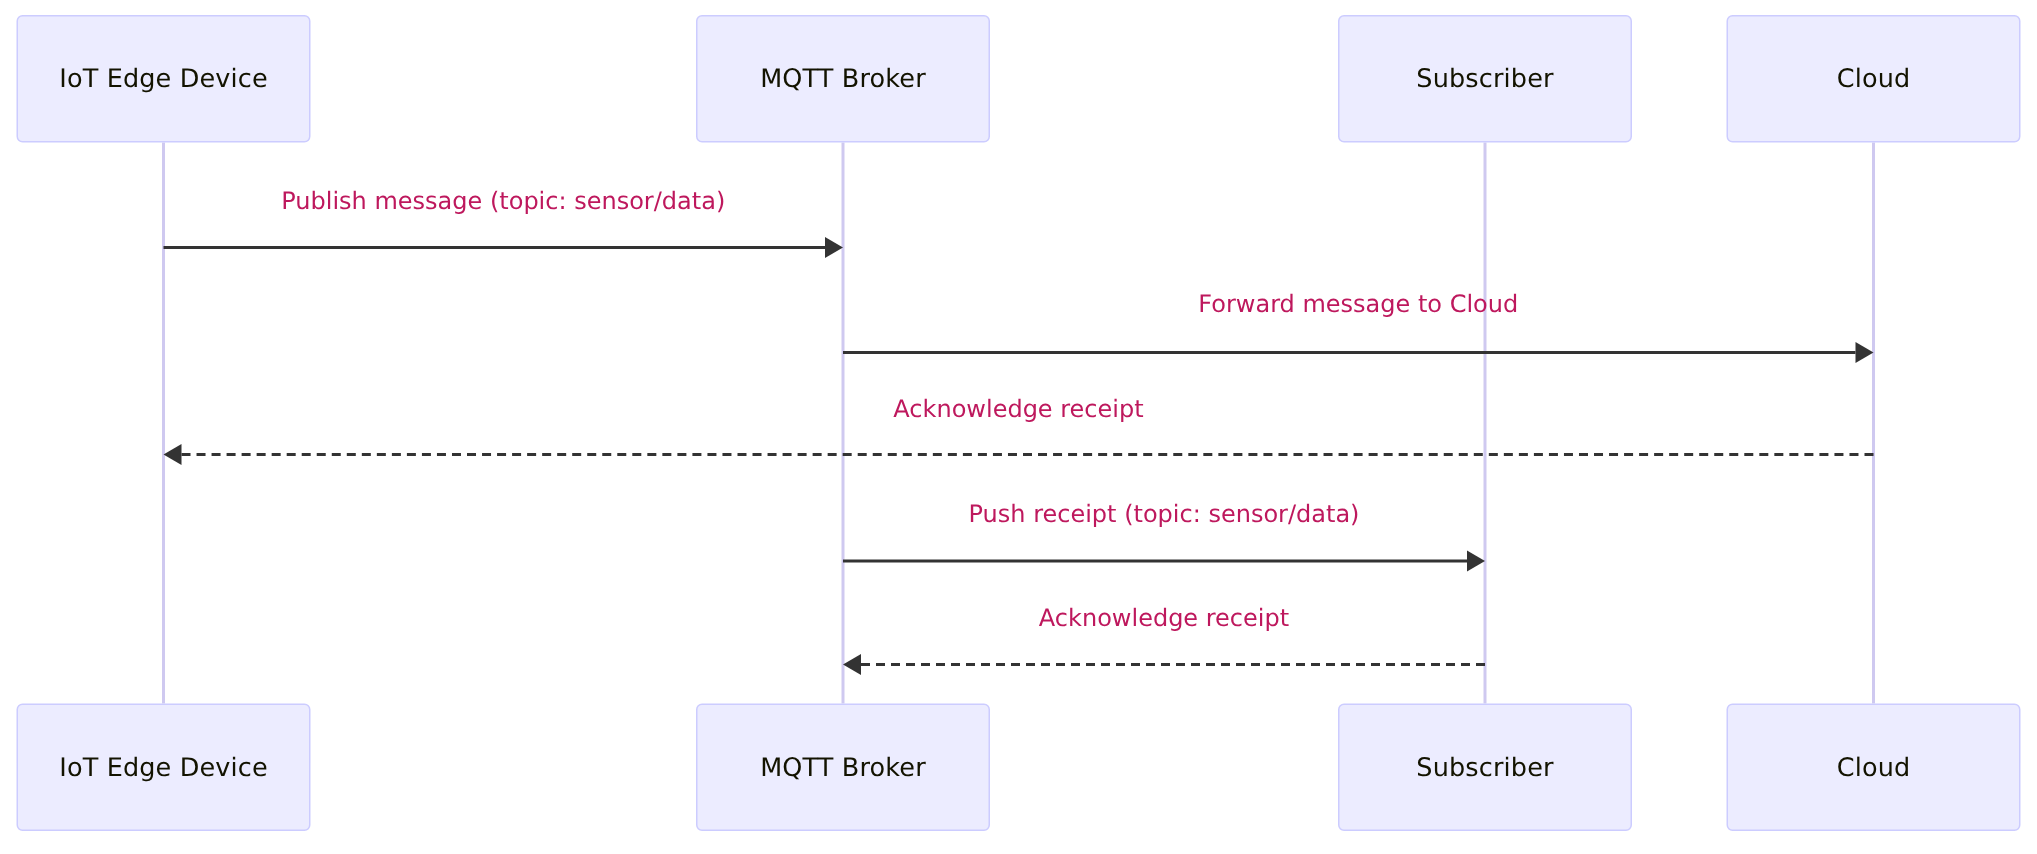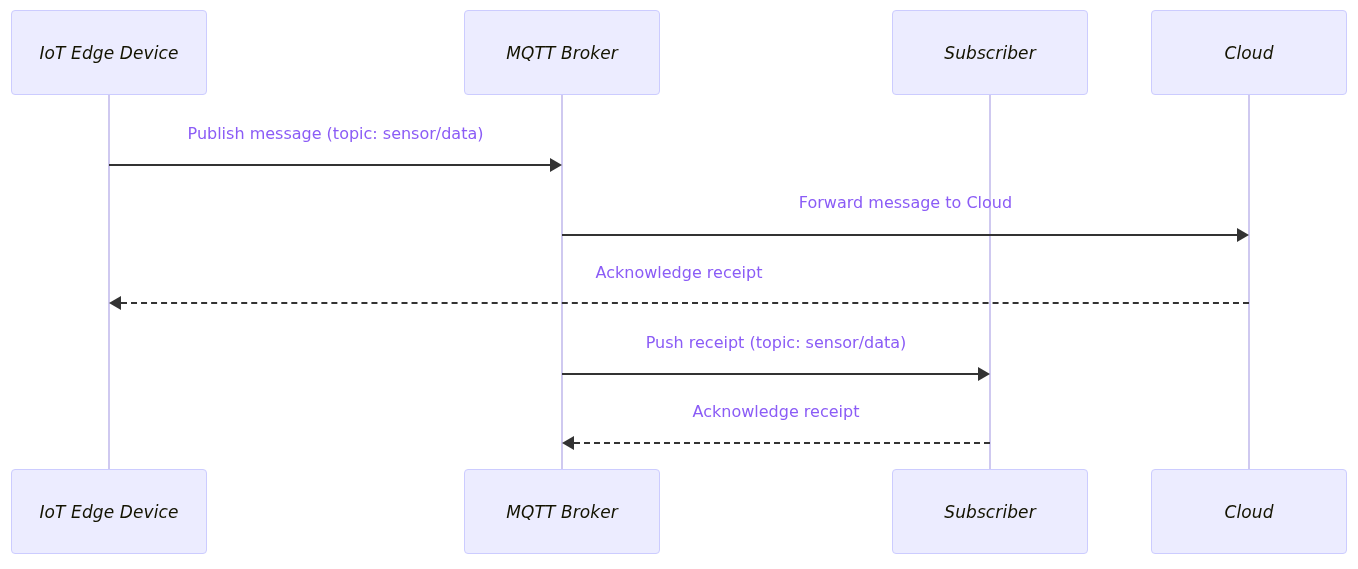--- a/index.html
+++ b/index.html
@@ -25,31 +25,30 @@
     border: 1px solid #CCCCFF;
     border-radius: 4px;
     display: flex;
     align-items: center;
     justify-content: center;
     color: #131300;
     font-size: 17px;
     font-family: "DejaVu Sans", "Liberation Sans", sans-serif;
     letter-spacing: 0.1px;
     white-space: nowrap;
-    font-style: italic;
   }
   .lifeline {
     position: absolute;
     width: 2px;
     background: #CFC9F0;
   }
   .msg-label {
     position: absolute;
     font-size: 16px;
-    color: #8b5cf6;
+    color: #be185d;
     font-family: "DejaVu Sans", "Liberation Sans", sans-serif;
     white-space: nowrap;
     transform: translateX(-50%);
     text-align: center;
   }
   .msg-line {
     position: absolute;
     height: 0;
     border-top: 2px solid #333333;
   }

